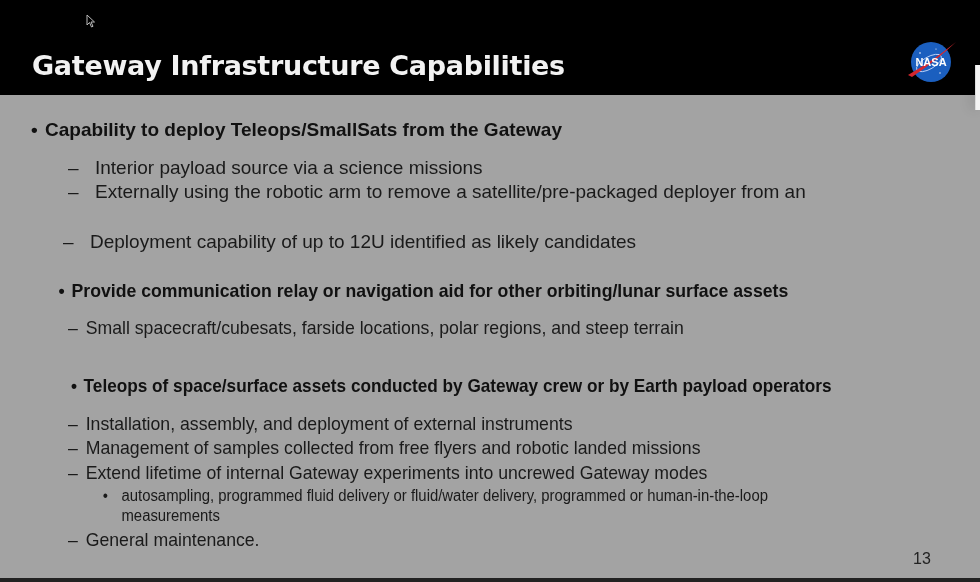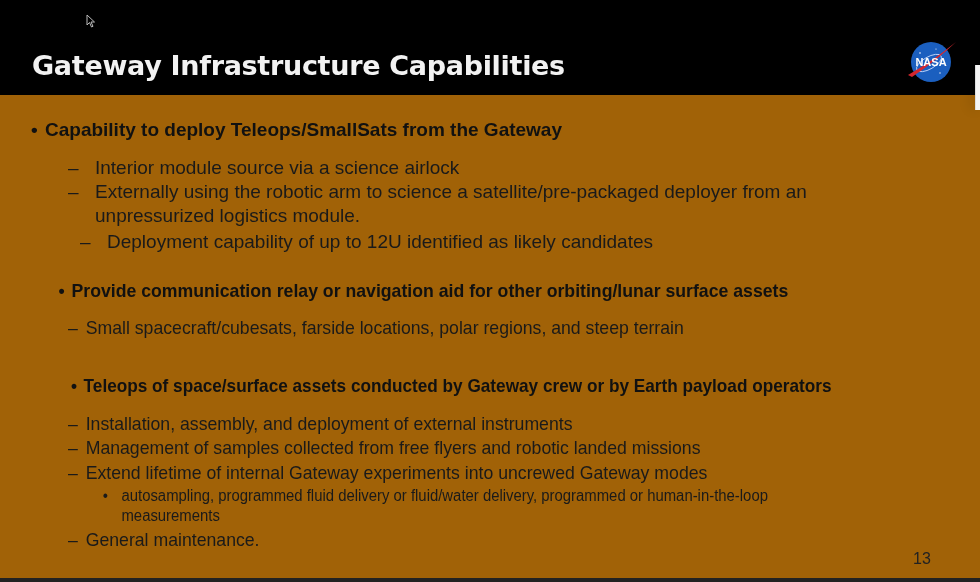--- a/index.html
+++ b/index.html
@@ -1,19 +1,19 @@
 <!DOCTYPE html>
 <html><head>
   <meta charset="utf-8">
   <style>
     * { box-sizing: border-box; margin: 0; padding: 0; }
     html, body { width: 980px; height: 582px; overflow: hidden; background: #000; }
     body { position: relative; font-family: "Liberation Sans", sans-serif; }
 
-    .slide { position: absolute; left: 0; top: 0; width: 980px; height: 578px; background: #a16207; overflow: hidden; }
+    .slide { position: absolute; left: 0; top: 0; width: 980px; height: 578px; background: #a3a3a3; overflow: hidden; }
     .title-bar { position: absolute; left: 0; top: 0; width: 980px; height: 95px; background: #000; }
     .slide-title {
       position: absolute; left: 32px; top: 50px;
       font-family: "DejaVu Sans", sans-serif; font-weight: bold;
       font-size: 27px; color: #f2f2f2; letter-spacing: -0.3px;
     }
     .cursor { position: absolute; left: 86px; top: 14px; width: 10px; height: 14px; }
 
     .nasa-logo { position: absolute; left: 906px; top: 37px; width: 50px; height: 50px; }
 
@@ -65,27 +65,26 @@
   </div>
 
   <div class="side-panel"></div>
 
   <div class="content">
 
     <div class="bullet1" style="top:119px;">
       <span class="dot">•</span><span>Capability to deploy Teleops/SmallSats from the Gateway</span>
     </div>
     <div class="sub" style="left:68px; top:156px;">
-      <span class="dash">–</span><span>Interior module source via a science airlock</span>
+      <span class="dash">–</span><span>Interior payload source via a science missions</span>
     </div>
     <div class="sub" style="left:68px; top:180px;">
-      <span class="dash">–</span><span>Externally using the robotic arm to science a satellite/pre-packaged deployer from an</span>
-      <span class="wrap">unpressurized logistics module.</span>
+      <span class="dash">–</span><span>Externally using the robotic arm to remove a satellite/pre-packaged deployer from an</span>
     </div>
-    <div class="sub" style="left:80px; top:230px;">
+    <div class="sub" style="left:63px; top:230px;">
       <span class="dash">–</span><span>Deployment capability of up to 12U identified as likely candidates</span>
     </div>
 
     <div class="bullet1" style="top:280px; transform:scaleX(0.93);">
       <span class="dot">•</span><span>Provide communication relay or navigation aid for other orbiting/lunar surface assets</span>
     </div>
     <div class="sub" style="left:68px; top:316px; transform:scaleX(0.93); transform-origin:left top;">
       <span class="dash" style="width:19px;">–</span><span>Small spacecraft/cubesats, farside locations, polar regions, and steep terrain</span>
     </div>
 

